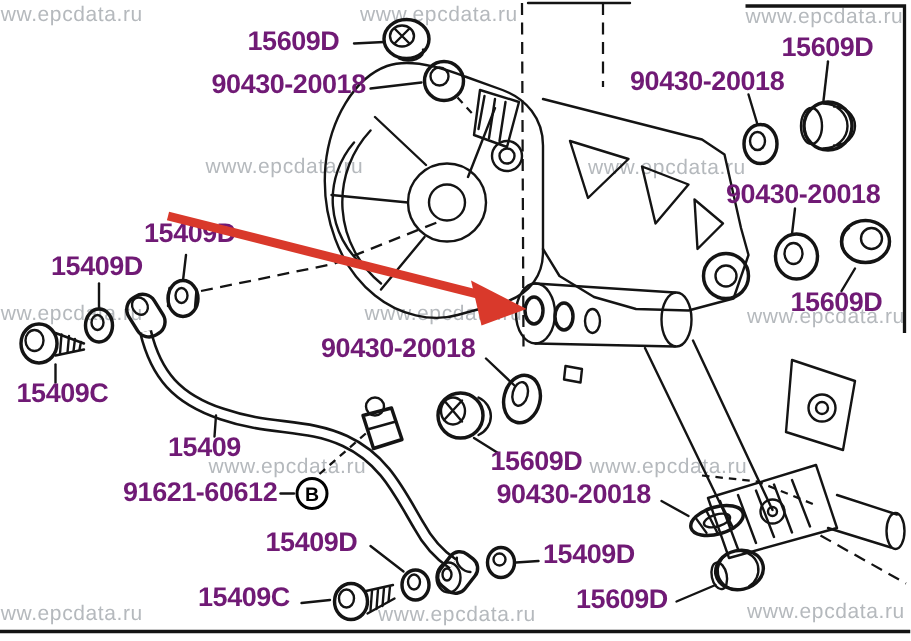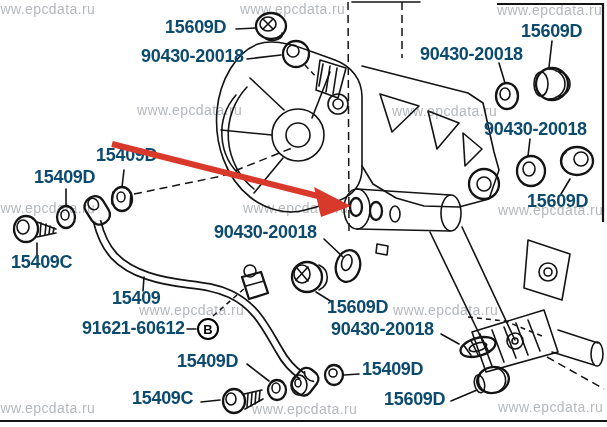--- a/index.html
+++ b/index.html
@@ -2,21 +2,21 @@
 <html style="--bg: #ffffff; --line: #141414; --wm: #b5b9bd; --arrow: #d9392b;"><head>
 <meta charset="utf-8">
 <style>
   html,body{margin:0;padding:0;background:#fff;}
   body{width:607px;height:427px;overflow:hidden;}
   .stage{position:relative;width:607px;height:427px;background:var(--bg,#fff);
          font-family:"Liberation Sans",sans-serif;}
   .wm{position:absolute;font-size:14px;letter-spacing:.4px;color:var(--wm,#b5b9bd);
       white-space:nowrap;user-select:none;}
   .plabel{position:absolute;font-weight:bold;font-size:18px;letter-spacing:-.3px;
-          color:#0c4a6e;white-space:nowrap;line-height:15px;}
+          color:#701a75;white-space:nowrap;line-height:15px;}
   .badge{position:absolute;left:197px;top:318px;width:18px;height:18px;border:2px solid #000;
          border-radius:50%;display:flex;align-items:center;justify-content:center;
          font-weight:bold;font-size:13px;color:#000;background:#fff;}
   svg.layer{position:absolute;left:0;top:0;}
   .ink{fill:none;stroke:var(--line,#141414);stroke-width:1.6;stroke-linecap:round;stroke-linejoin:round;}
   .ink2{fill:none;stroke:var(--line,#141414);stroke-width:2.3;stroke-linecap:round;stroke-linejoin:round;}
   .dash{fill:none;stroke:var(--line,#141414);stroke-width:1.5;stroke-dasharray:8 5;}
   .dash2{fill:none;stroke:var(--line,#141414);stroke-width:1.5;stroke-dasharray:5 4;}
   .frame{fill:none;stroke:var(--line,#141414);stroke-width:2.2;}
   .pipeO{fill:none;stroke:var(--line,#141414);stroke-width:9;}

